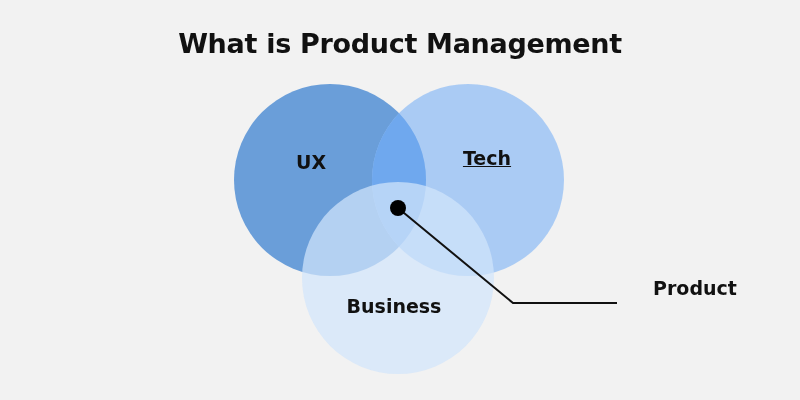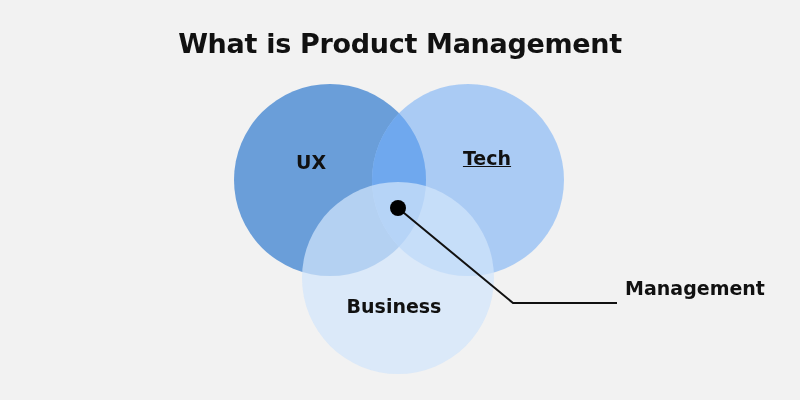--- a/index.html
+++ b/index.html
@@ -22,14 +22,14 @@
   <circle cx="398" cy="278" r="96" fill="#d1e4fb" fill-opacity="0.72"></circle>
   <polyline points="398,208 513,303 617,303" fill="none" stroke="#111" stroke-width="2"></polyline>
   <circle cx="398" cy="208" r="8" fill="#000"></circle>
 </svg>
 
 <div class="lbl" style="left:311px;top:146px;margin-top:16px;">UX</div>
 <div class="lbl" style="left:487px;top:158px;text-decoration:underline;">Tech</div>
 <div class="lbl" style="left:394px;top:306px;text-align:right;">Business</div>
 
 <div class="pm-label">
-  <div>Management</div>
+  <div>Product</div>
 </div>
 
 </body></html>

